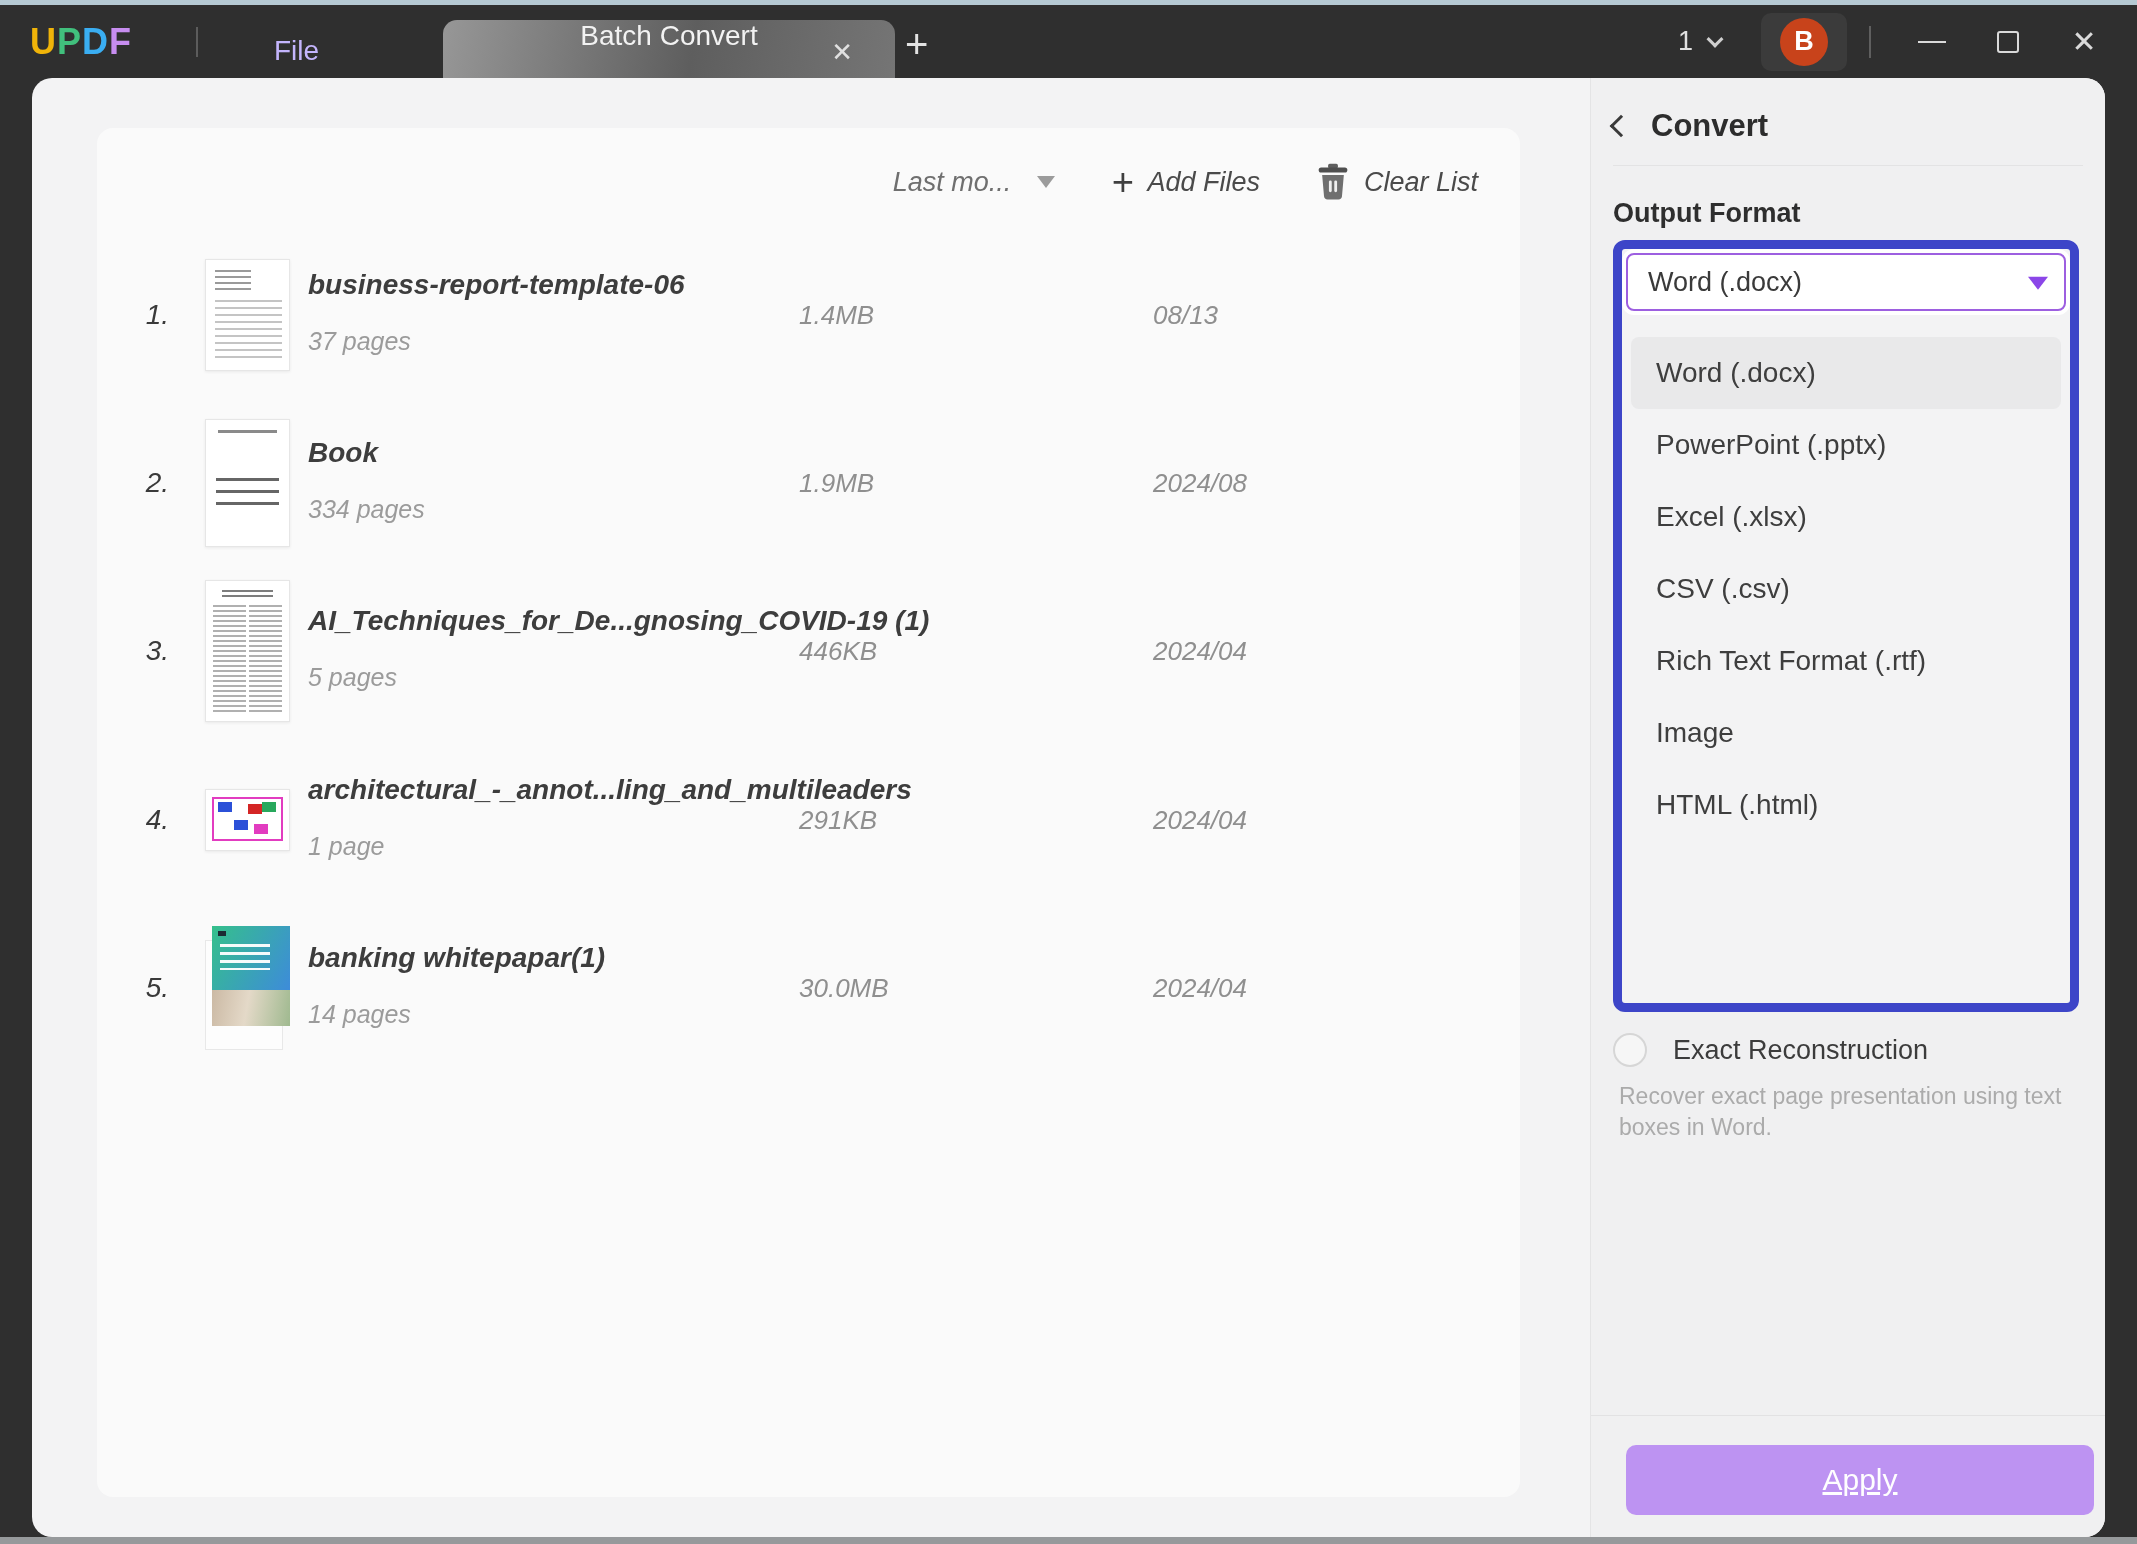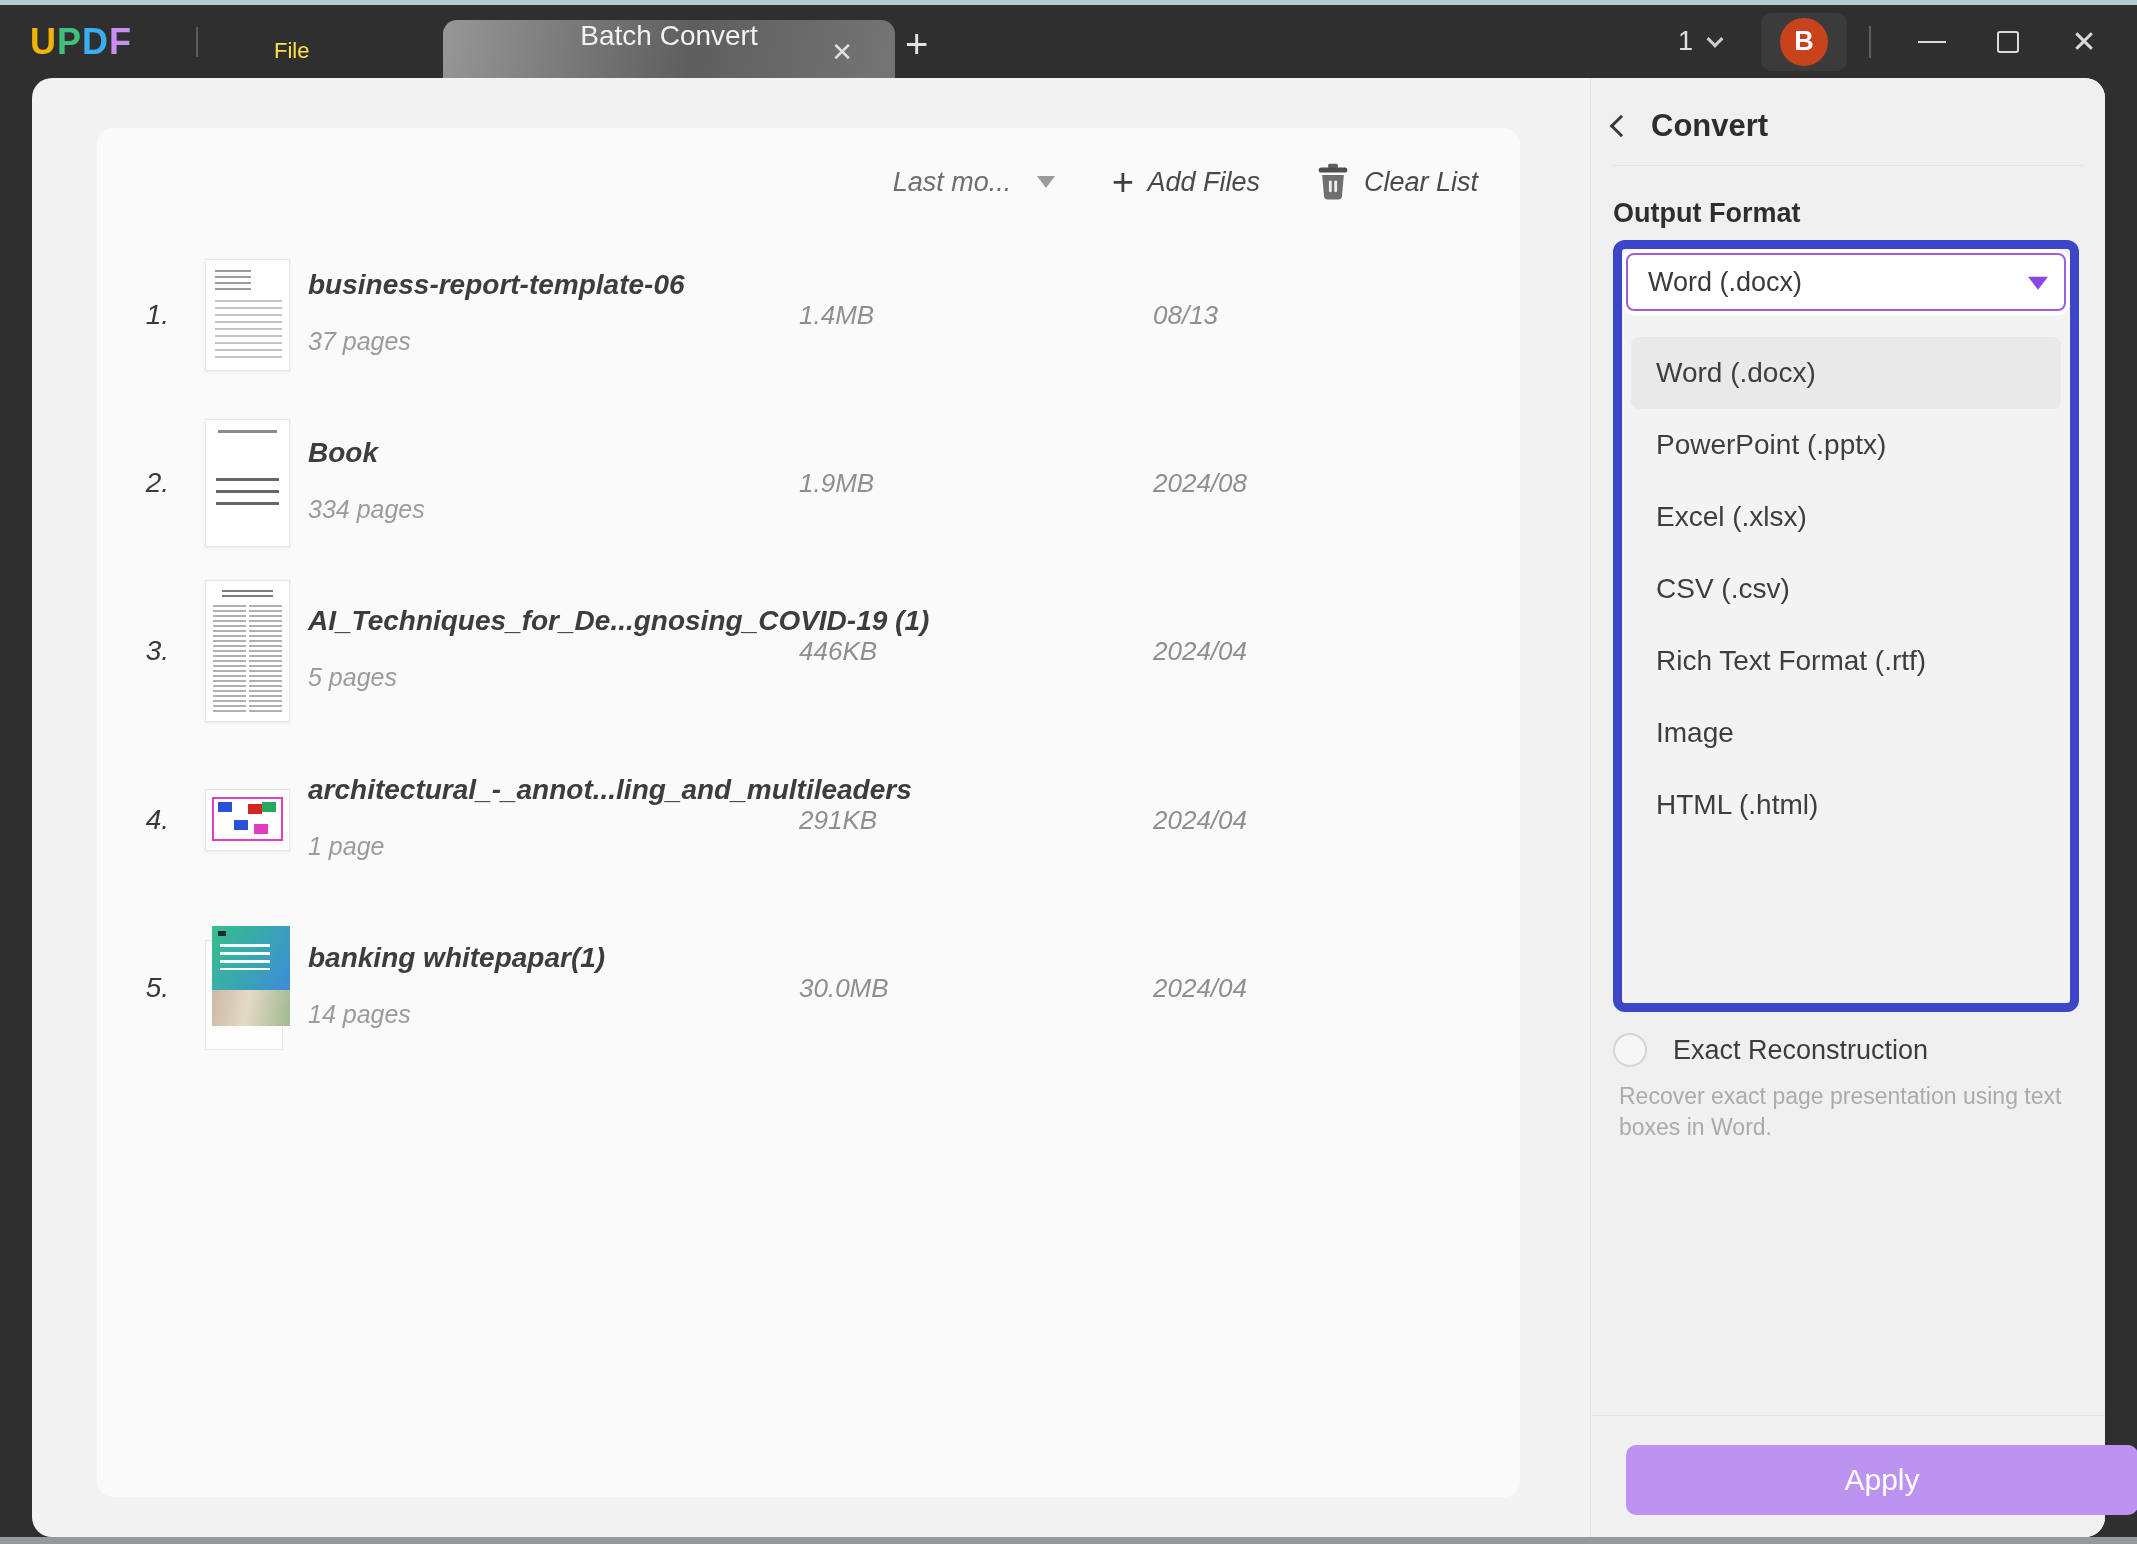--- a/index.html
+++ b/index.html
@@ -11,21 +11,21 @@
     overflow:hidden;
   }
   
   .top-strip { position:absolute; left:0; top:0; width:2137px; height:5px; background:#b5c9d3; }
   .bottom-strip { position:absolute; left:0; bottom:0; width:2137px; height:7px; background:#96999b; }
   .titlebar { position:absolute; left:0; top:5px; width:2137px; height:73px; }
   .tb-left { position:absolute; left:30px; top:0; height:73px; display:flex; align-items:center; }
   .logo { font-size:36px; font-weight:bold; letter-spacing:1px; }
   .logo-u{color:#f0b409;} .logo-p{color:#41c07d;} .logo-d{color:#3aaef2;} .logo-f{color:#c78df0;}
   .tb-divider { width:2px; height:30px; background:#5c5c5c; margin-left:64px; }
-  .menu-item { color:#fde047; font-size:22px;margin-top:19px; }
+  .menu-item { color:#c4b5fd; font-size:28px;margin-top:19px; }
   .menu-file { margin-left:76px; }
   .menu-help { margin-left:136px; }
   .tab {
     position:absolute; left:443px; top:15px; width:452px; height:63px;
     background:linear-gradient(100deg,#979797 0%,#5e5e5e 55%,#757575 100%);
     border-radius:14px 14px 0 0;
     display:flex; align-items:flex-start; justify-content:center;
   }
   .tab-label { color:#f2f2f2; font-size:28px; }
   .tab-close { position:absolute; right:42px; top:50%; transform:translateY(-50%);
@@ -124,23 +124,23 @@
   .select-caret { position:absolute; right:16px; top:50%; transform:translateY(-40%); width:0; height:0;
     border-left:10px solid transparent; border-right:10px solid transparent; border-top:13px solid #8b46e8; }
   .opt-list { margin-top:26px; }
   .opt { height:72px; display:flex; align-items:center; padding-left:34px; color:#3e3e3e; font-size:28px; cursor:default; }
   .opt.selected { background:#e9e9ea; border-radius:8px; margin:0 9px; padding-left:25px; }
   .exact-row { position:absolute; left:22px; top:955px; display:flex; align-items:center;text-align:right; }
   .radio { width:34px; height:34px; border-radius:50%; border:2px solid #d6d6d6; background:#f6f6f6; }
   .exact-label { margin-left:26px; color:#3c3c3c; font-size:27px; }
   .helper { position:absolute; left:28px; right:24px; top:1003px; color:#ababab; font-size:23px; line-height:31px; }
   .apply-divider { position:absolute; left:0; right:0; top:1337px; height:1px; background:#e2e2e3; }
-  .apply-btn { position:absolute; left:35px; top:1367px; width:512px; height:70px;
+  .apply-btn { position:absolute; left:35px; top:1367px; width:468px; height:70px;
     background:#bd93f2; border-radius:10px; display:flex; align-items:center; justify-content:center;
-    color:#ffffff; font-size:30px; cursor:default; }
+    color:#ffffff; font-size:30px; cursor:default;text-decoration:underline; }
 </style>
 </head>
 <body>
 
 <div class="top-strip"></div>
 
 <div class="titlebar">
   <div class="tb-left">
     <div class="logo"><span class="logo-u">U</span><span class="logo-p">P</span><span class="logo-d">D</span><span class="logo-f">F</span></div>
     <div class="tb-divider"></div>

